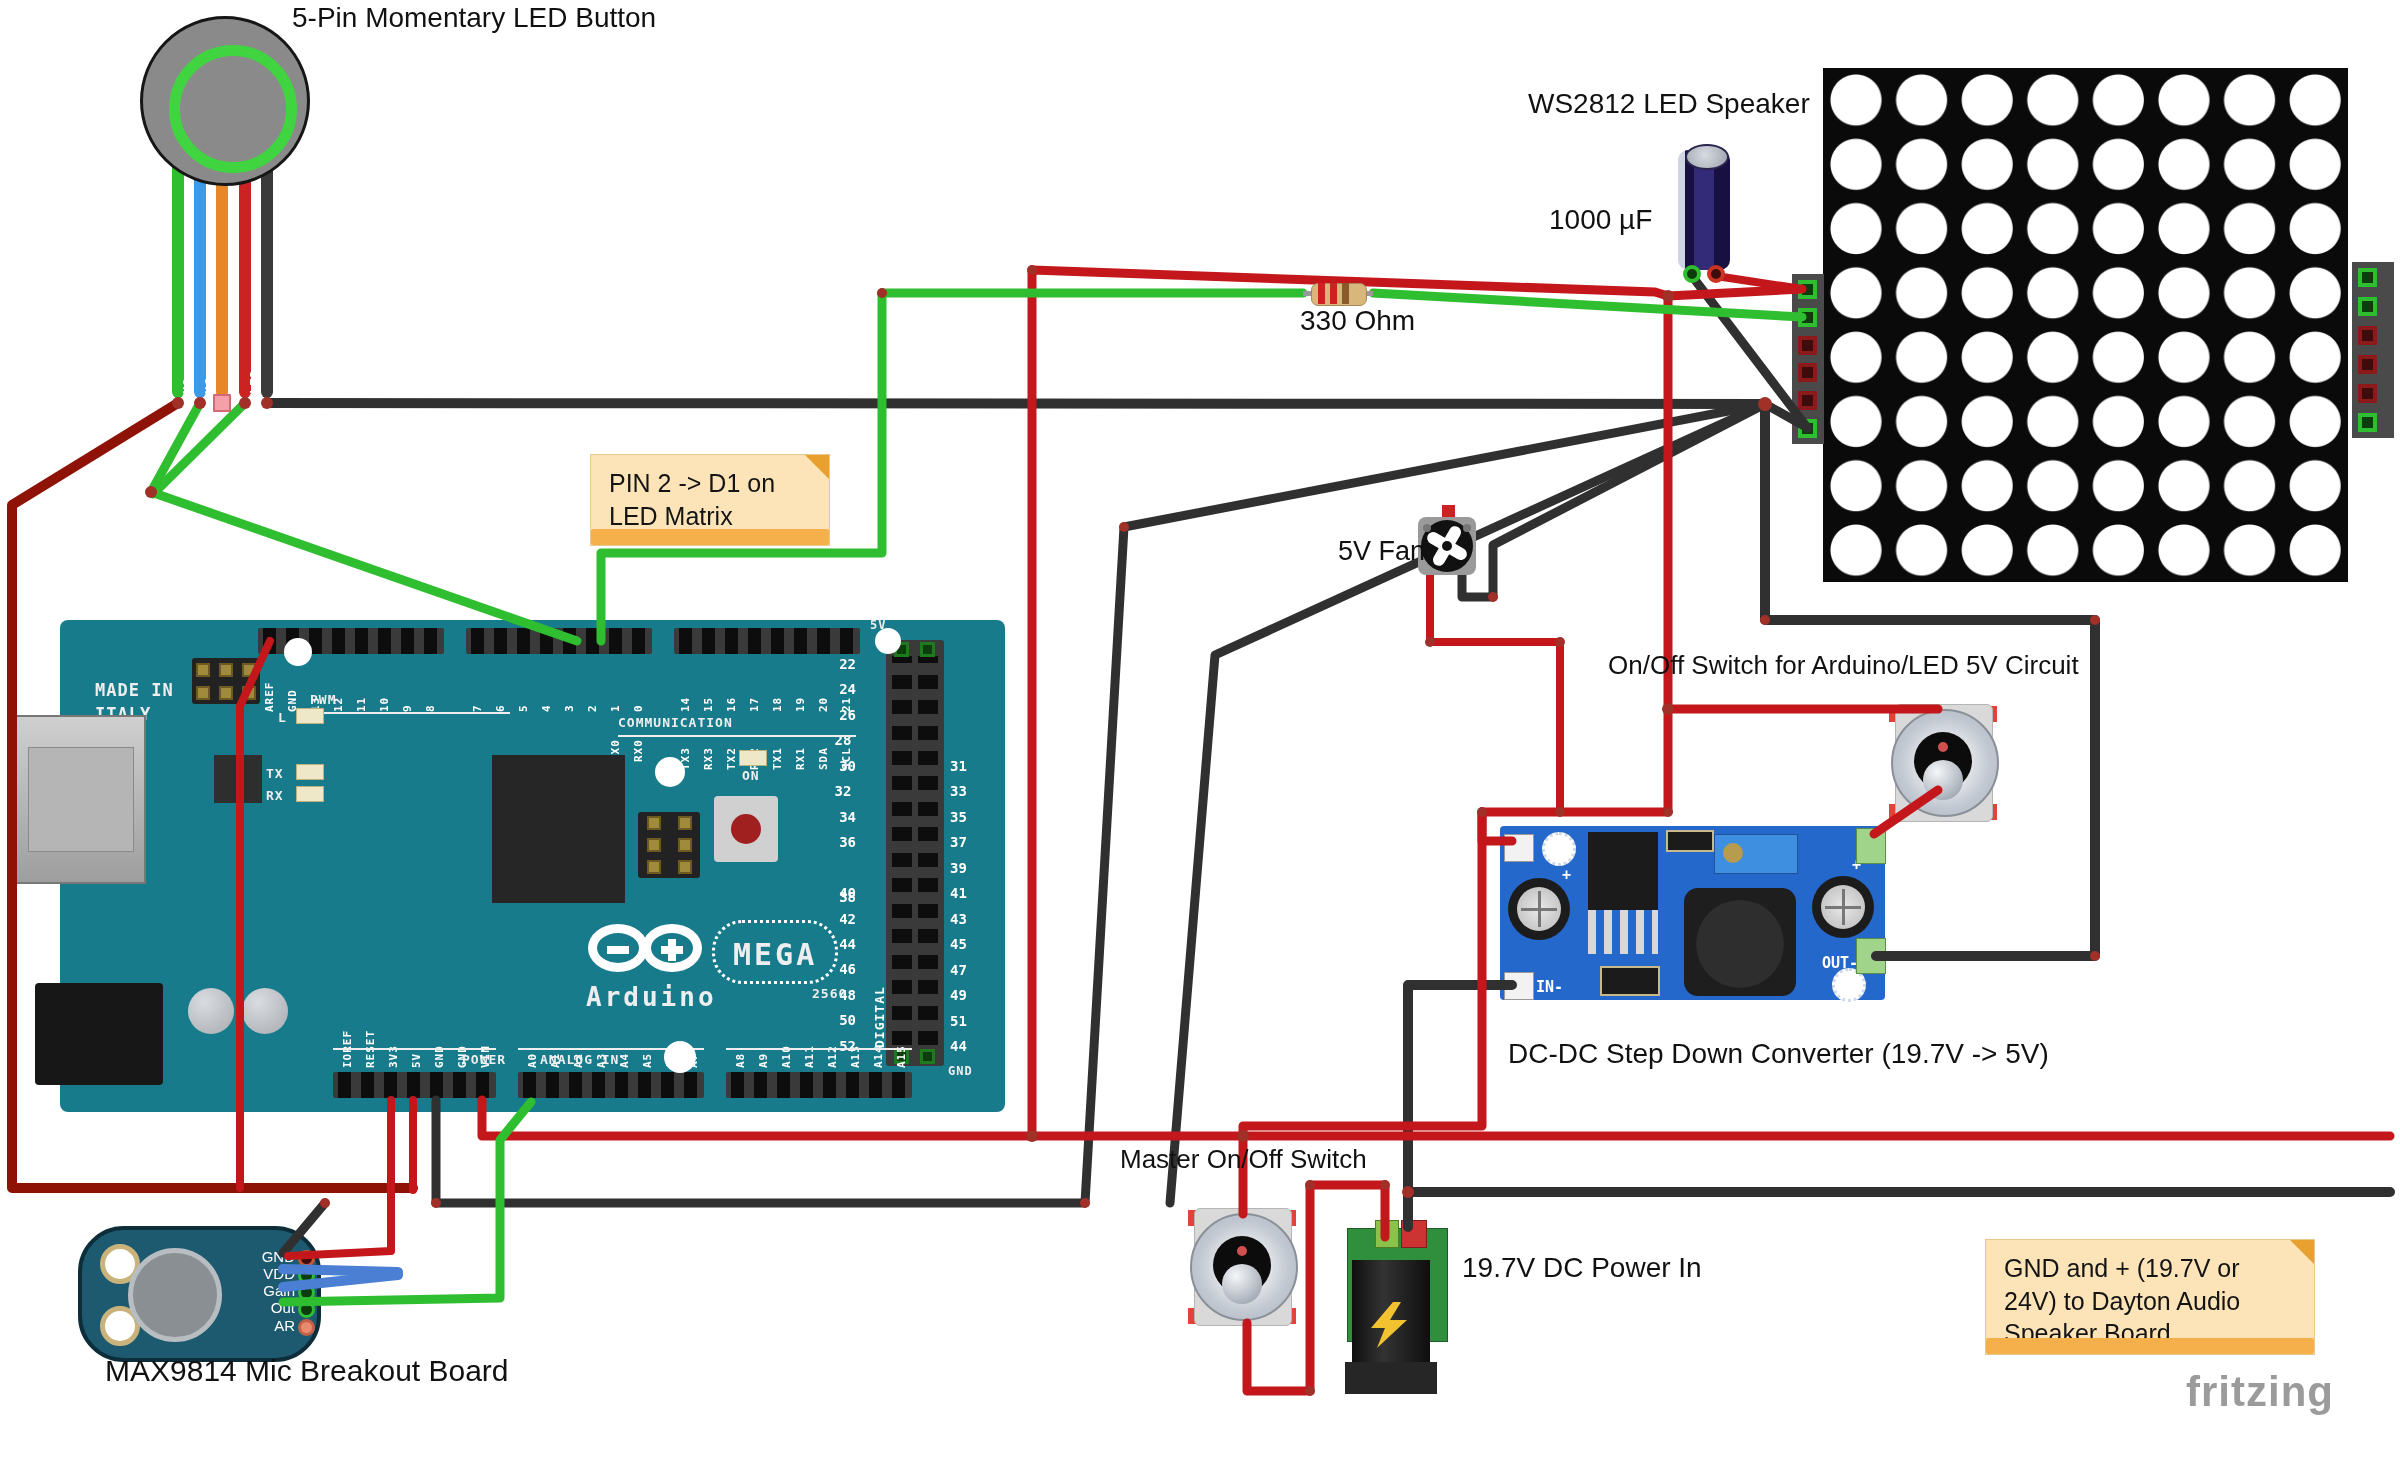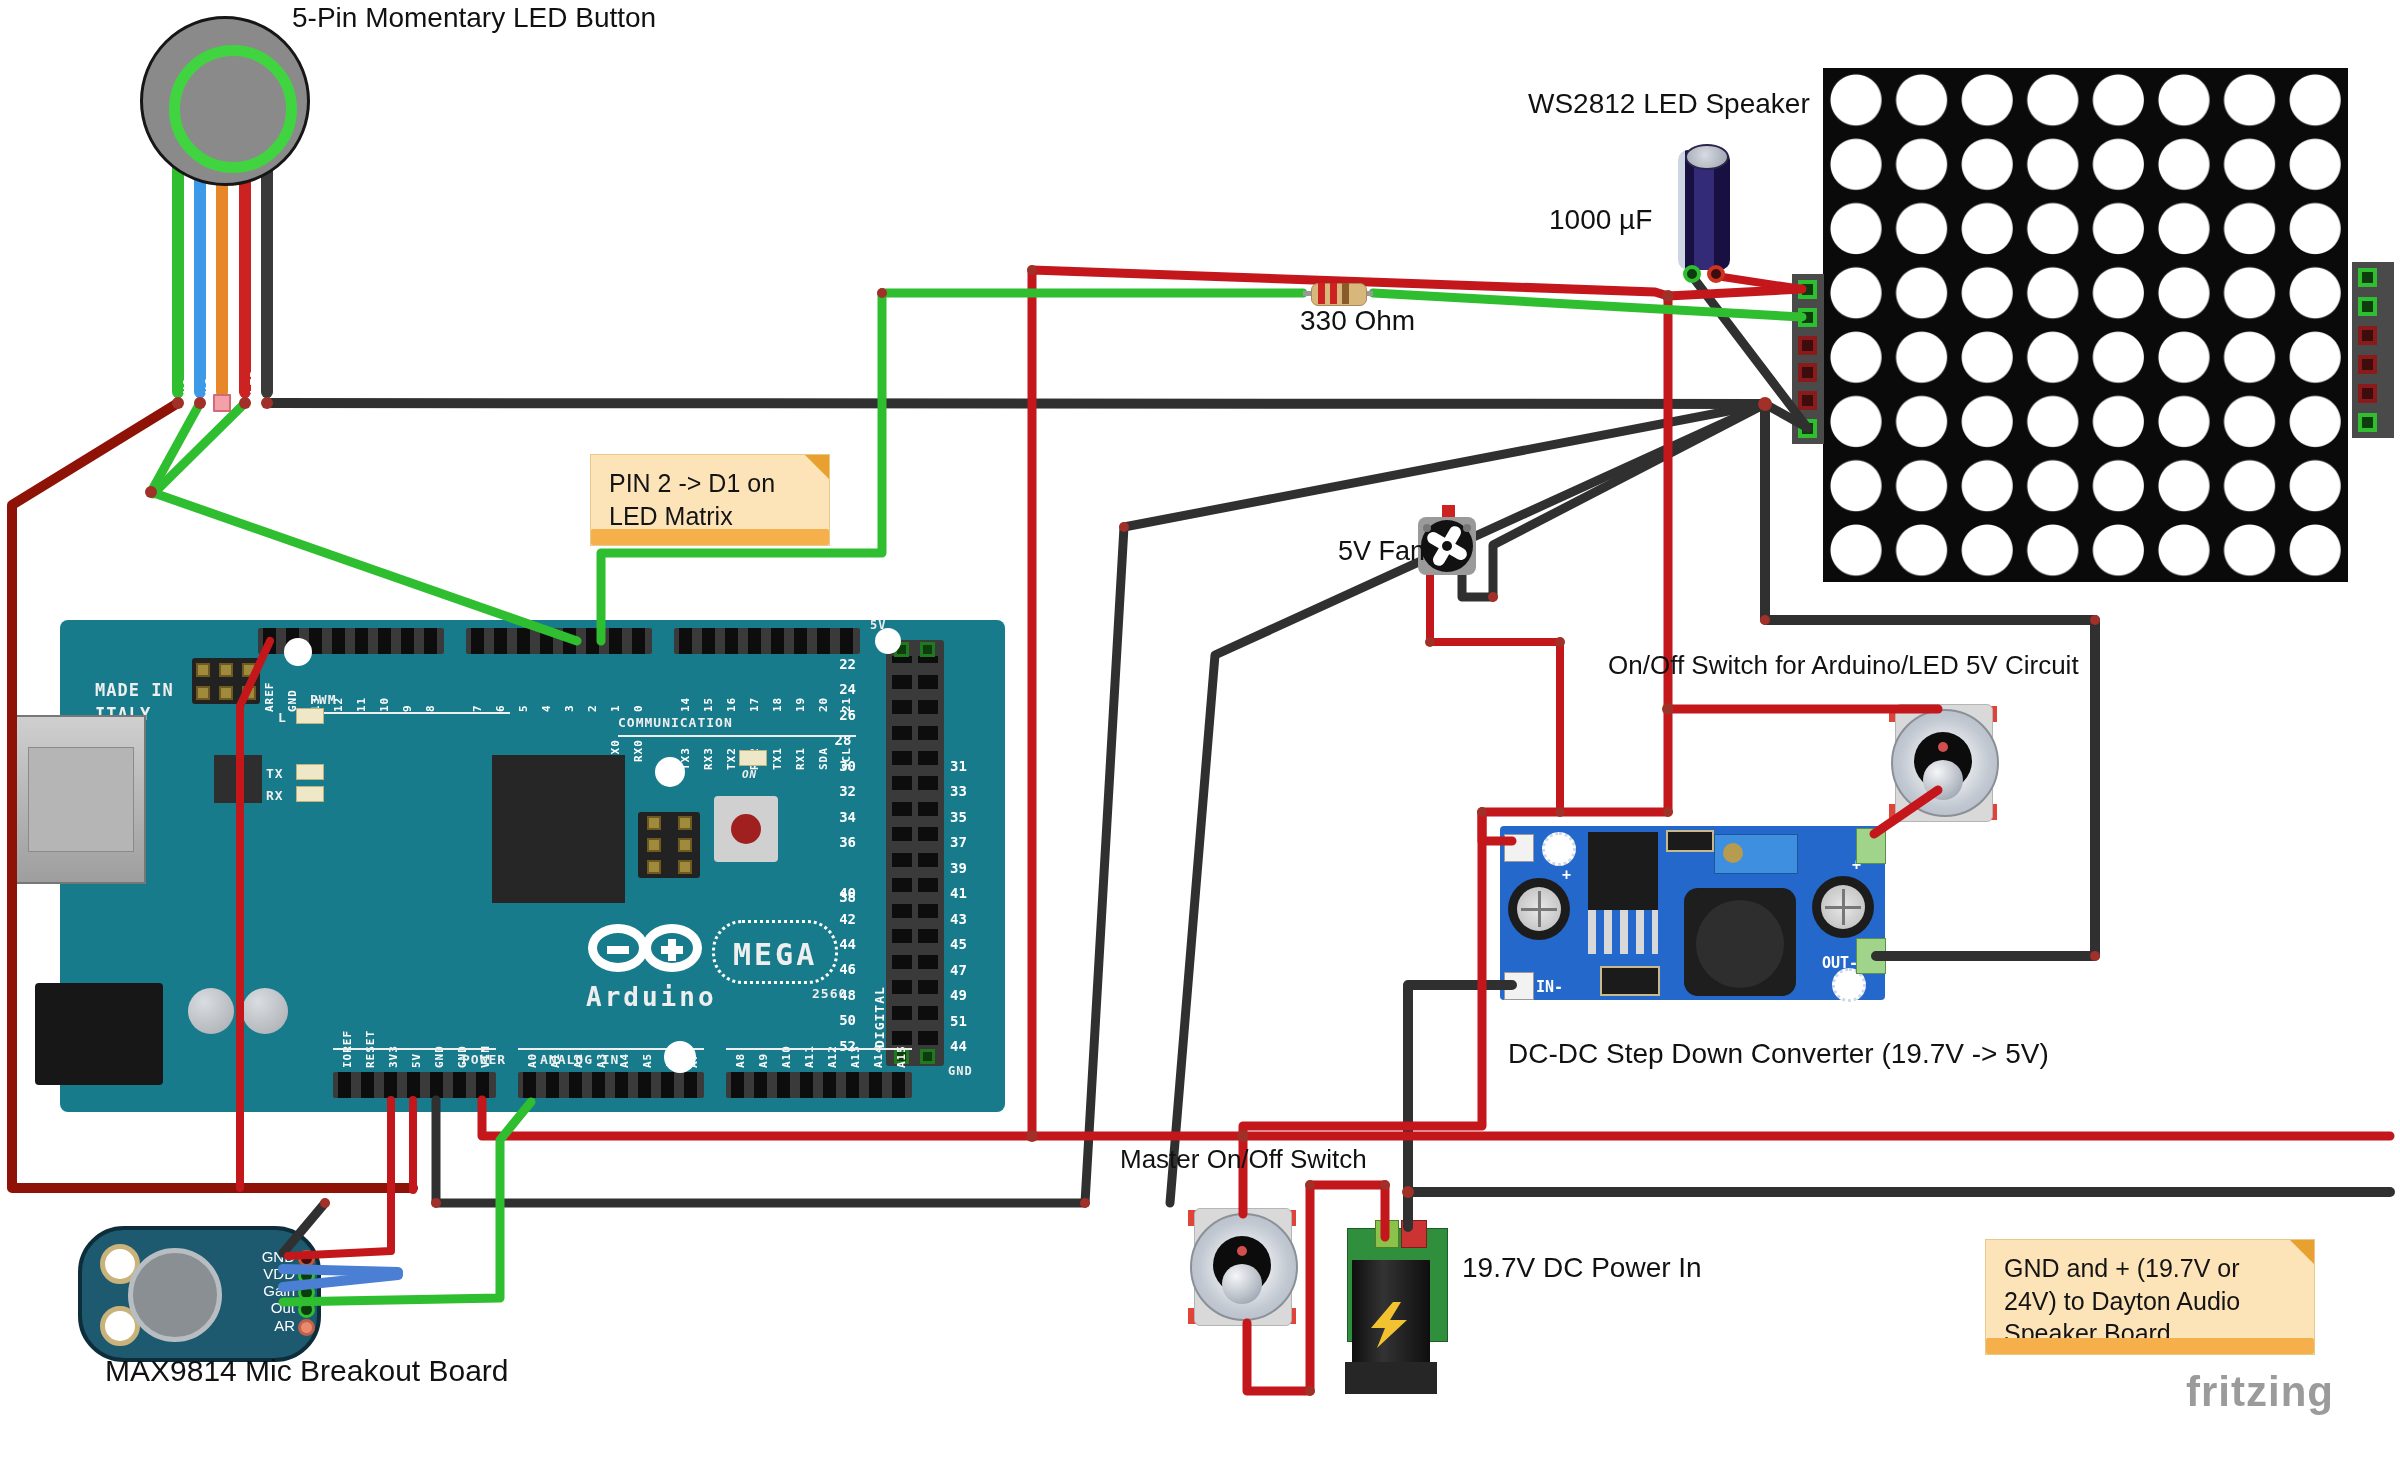--- a/index.html
+++ b/index.html
@@ -203,21 +203,21 @@
         <span style="left: 138px;">A14</span>
         <span style="left: 161px;">A15</span>
       </div>
 
     <div class="abs" style="left:796px;top:36px;height:0;">
         <span class="dnum" style="right: 0px; text-align: right; width: 26px; position: absolute; top: 0px;">22</span>
         <span class="dnum" style="right: 0px; text-align: right; width: 26px; position: absolute; top: 25.45px;">24</span>
         <span class="dnum" style="right: 0px; text-align: right; width: 26px; position: absolute; top: 50.9px;">26</span>
         <span class="dnum" style="right: 0px; text-align: center; width: 26px; position: absolute; top: 76.35px;">28</span>
         <span class="dnum" style="right: 0px; text-align: right; width: 26px; position: absolute; top: 101.8px;">30</span>
-        <span class="dnum" style="right: 0px; text-align: right; width: 26px; position: absolute; top: 127.25px;">32</span>
+        <span class="dnum" style="right: 0px; text-align: center; width: 26px; position: absolute; top: 127.25px;">32</span>
         <span class="dnum" style="right: 0px; text-align: right; width: 26px; position: absolute; top: 152.7px;">34</span>
         <span class="dnum" style="right: 0px; text-align: right; width: 26px; position: absolute; top: 178.15px;">36</span>
         <span class="dnum" style="right: 0px; text-align: right; width: 26px; position: absolute; top: 203.6px; margin-top: 29px;">38</span>
         <span class="dnum" style="right: 0px; text-align: right; width: 26px; position: absolute; top: 229.05px;">40</span>
         <span class="dnum" style="right: 0px; text-align: right; width: 26px; position: absolute; top: 254.5px;">42</span>
         <span class="dnum" style="right: 0px; text-align: right; width: 26px; position: absolute; top: 279.95px;">44</span>
         <span class="dnum" style="right: 0px; text-align: right; width: 26px; position: absolute; top: 305.4px;">46</span>
         <span class="dnum" style="right: 0px; text-align: right; width: 26px; position: absolute; top: 330.85px;">48</span>
         <span class="dnum" style="right: 0px; text-align: right; width: 26px; position: absolute; top: 356.3px;">50</span>
         <span class="dnum" style="right: 0px; text-align: right; width: 26px; position: absolute; top: 381.75px;">52</span>
@@ -252,21 +252,21 @@
     <div class="wline" style="left:458px;top:428px;width:186px;"></div>
     <div class="wline" style="left:666px;top:428px;width:186px;"></div>
 
     <div class="wtxt" style="left:218px;top:90px;">L</div>
     <div class="led" style="left:236px;top:88px;"></div>
     <div class="wtxt" style="left:206px;top:146px;">TX</div>
     <div class="led" style="left:236px;top:144px;"></div>
     <div class="wtxt" style="left:206px;top:168px;">RX</div>
     <div class="led" style="left:236px;top:166px;"></div>
     <div class="led" style="left:679px;top:130px;"></div>
-    <div class="wtxt" style="left:682px;top:148px;font-size:11px;font-style:italic;">ON</div>
+    <div class="wtxt" style="left:682px;top:148px;font-size:13px;">ON</div>
 
     <div class="abs" style="left:132px;top:38px;width:68px;height:46px;background:#222;border-radius:3px;display:grid;grid-template-columns:repeat(3,1fr);place-items:center;">
       <i class="goldpin"></i>
         <i class="goldpin"></i>
         <i class="goldpin"></i>
         <i class="goldpin"></i>
         <i class="goldpin"></i>
         <i class="goldpin"></i>
     </div>
     <div class="abs" style="left:154px;top:135px;width:48px;height:48px;background:#2e2e2e;"></div>

